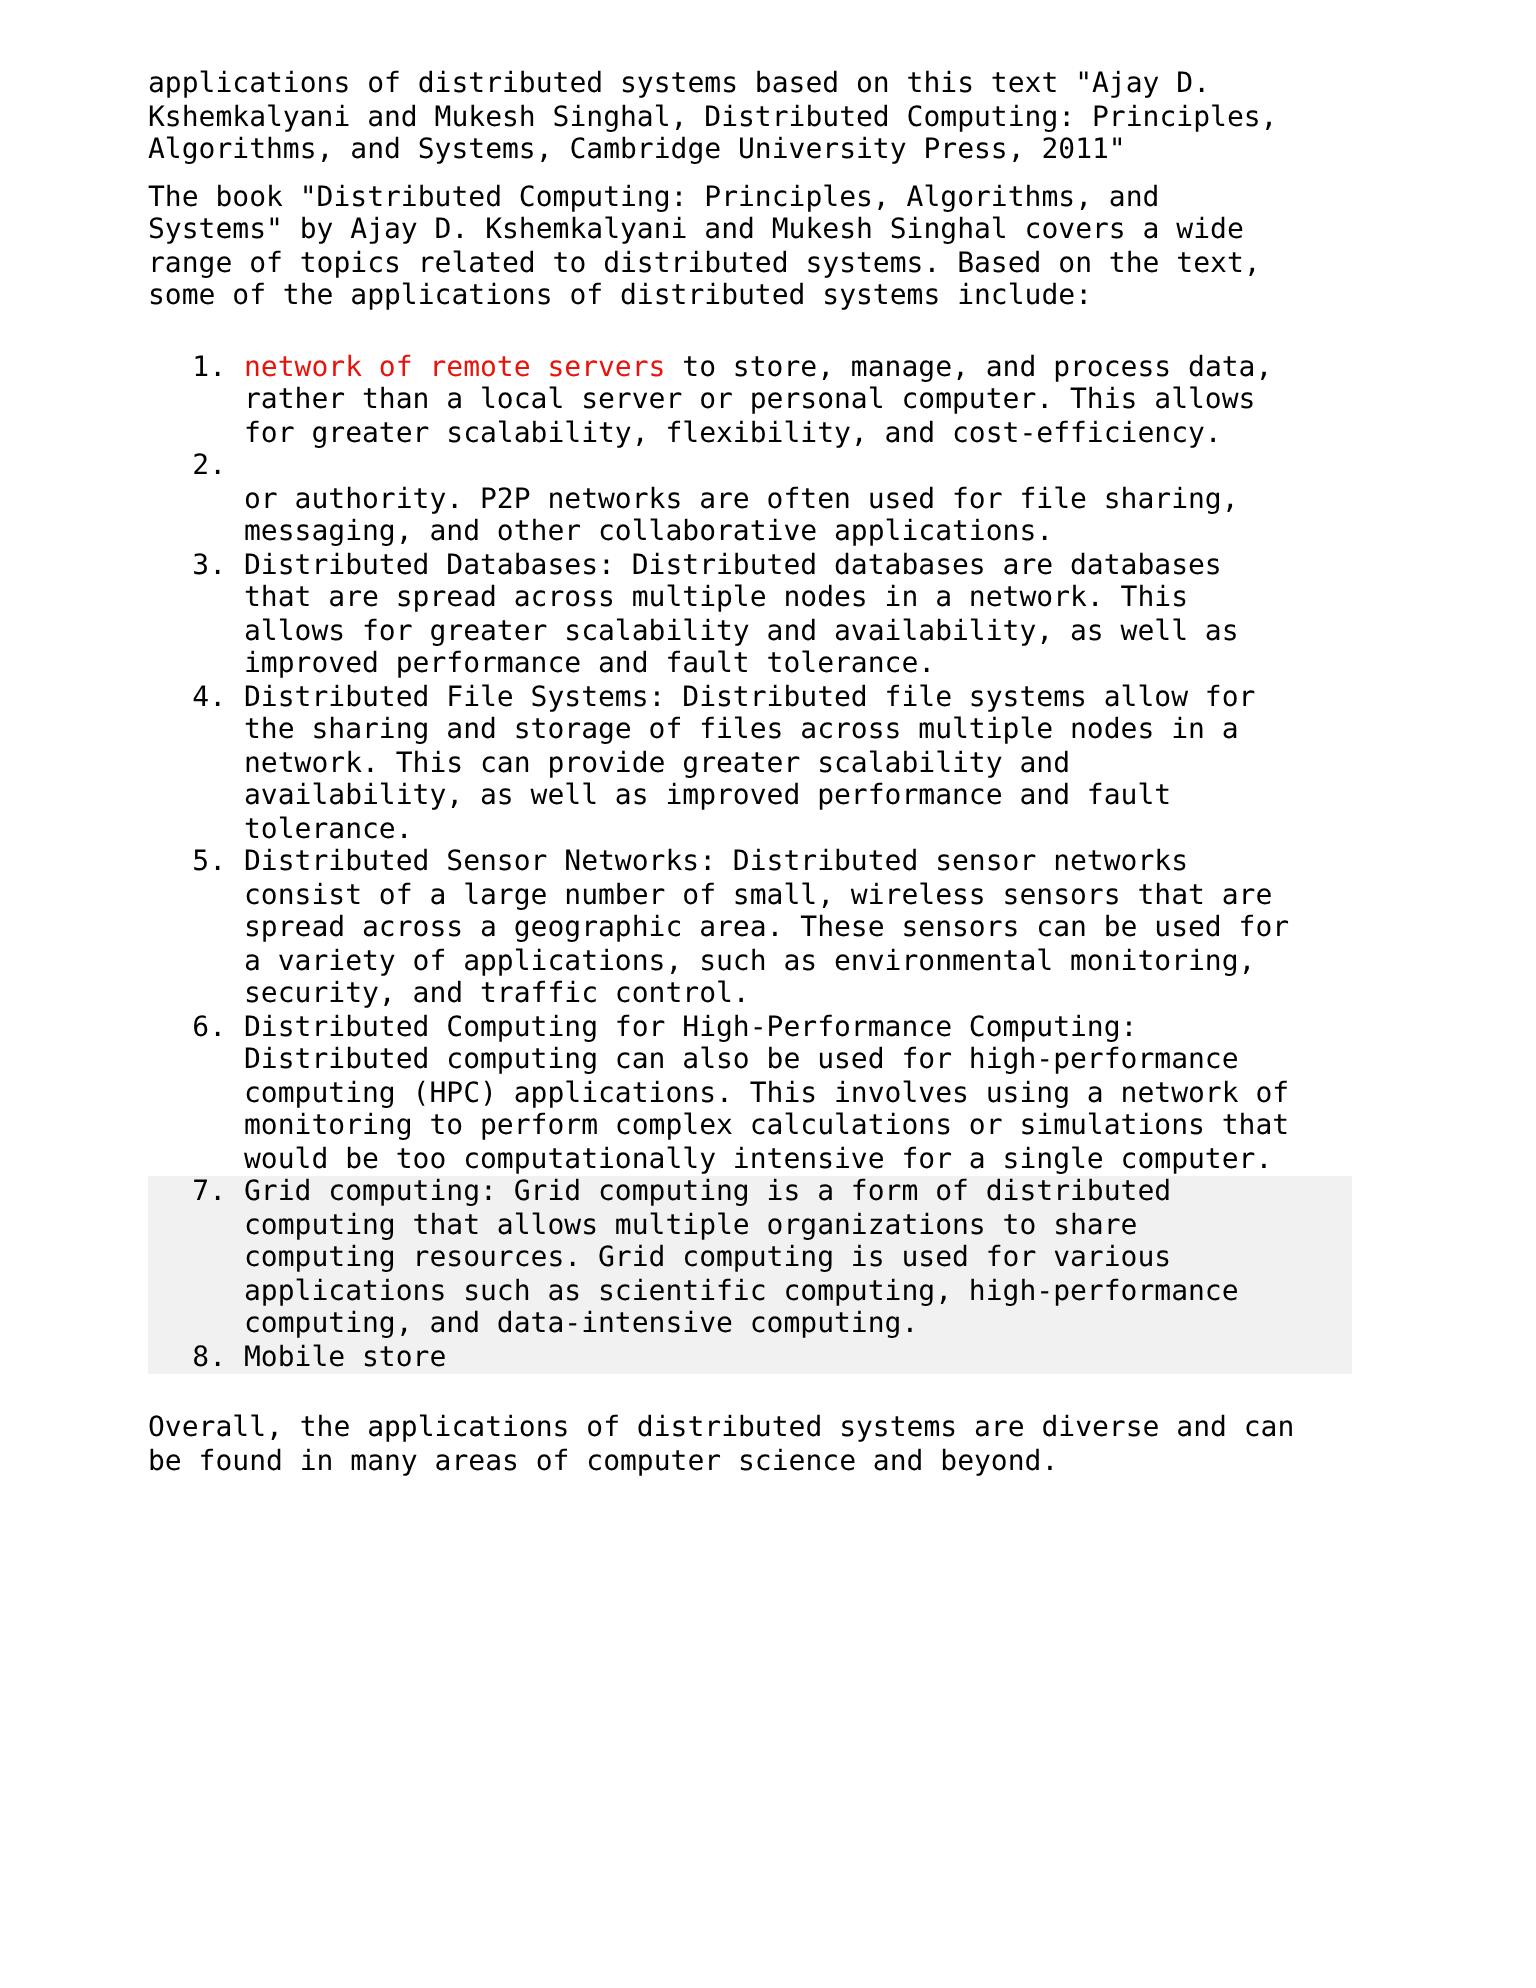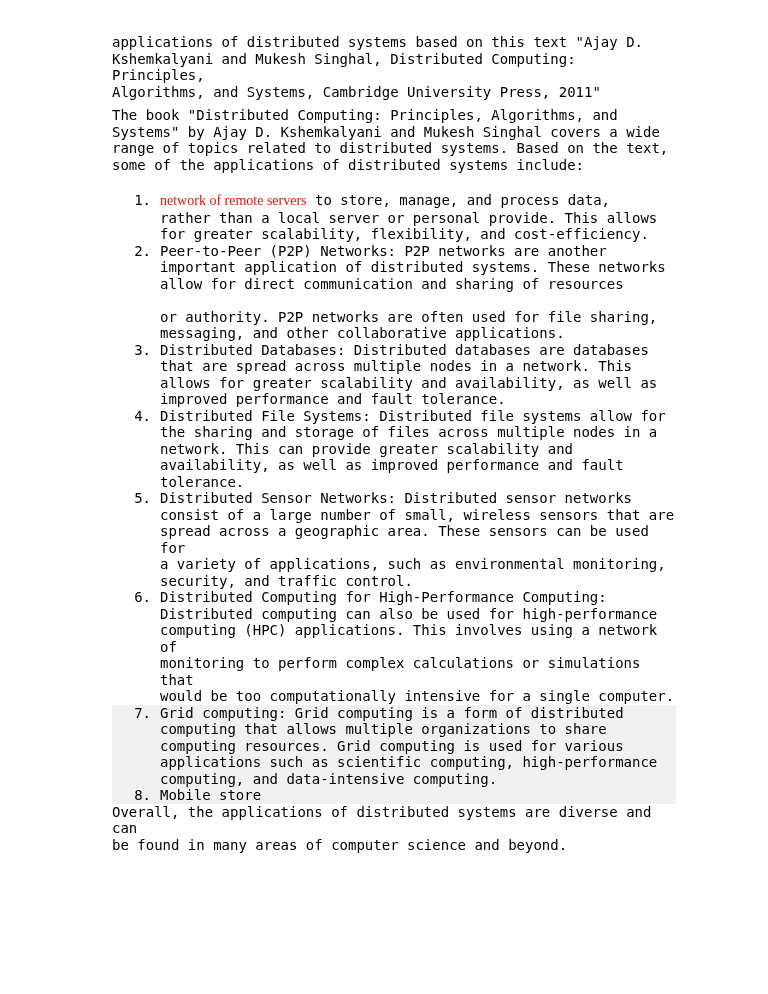--- a/index.html
+++ b/index.html
@@ -14,69 +14,66 @@
       width: 768px;
       min-height: 994px;
       background: var(--bg);
       color: var(--text);
       font-family: "DejaVu Sans Mono", "Liberation Mono", monospace;
       font-size: 14px;
       line-height: 16.5px;
     }
     .content {
       width: 768px;
-      padding: 34px 92px 40px 112px;
+      padding: 34px 92px 40px 74px;
     }
     .para {
       margin: 0 0 7px 0;
       white-space: pre-wrap;
     }
     .list { margin: 19px 0 0 0; }
-    .closing { }
+    .closing { margin-top: 19px; }
     .list-item { display: flex; }
     .num {
       flex: 0 0 48px;
       text-align: right;
       padding-right: 9px;
       white-space: pre;
     }
     .item-text {
       flex: 1 1 auto;
       white-space: pre-wrap;
     }
     .highlighted { background: var(--highlight); }
-    .seg-red { color: var(--red); font-family: Liberation Serif, serif; }
+    .seg-red { color: var(--red); }
   </style>
 </head>
 <body>
 
 <div class="content">
   <p class="para">applications of distributed systems based on this text "Ajay D.
 Kshemkalyani and Mukesh Singhal, Distributed Computing: Principles,
 Algorithms, and Systems, Cambridge University Press, 2011"</p>
 
   <p class="para">The book "Distributed Computing: Principles, Algorithms, and
 Systems" by Ajay D. Kshemkalyani and Mukesh Singhal covers a wide
 range of topics related to distributed systems. Based on the text,
 some of the applications of distributed systems include:</p>
 
   <div class="list">
   <div class="list-item">
     <span class="num">1.</span>
     <span class="item-text"><span class="seg-red">network of remote servers</span><span> to store, manage, and process data,
-rather than a local server or personal provide. This allows
+rather than a local server or personal computer. This allows
 for greater scalability, flexibility, and cost-efficiency.</span></span>
   </div>
 
   <div class="list-item">
     <span class="num">2.</span>
-    <span class="item-text"><span>Peer-to-Peer (P2P) Networks: P2P networks are another
-important application of distributed systems. These networks
-allow for direct communication and sharing of resources
-</span><span>
+    <span class="item-text"><span>
 or authority. P2P networks are often used for file sharing,
 messaging, and other collaborative applications.</span></span>
   </div>
 
   <div class="list-item">
     <span class="num">3.</span>
     <span class="item-text"><span>Distributed Databases: Distributed databases are databases
 that are spread across multiple nodes in a network. This
 allows for greater scalability and availability, as well as
 improved performance and fault tolerance.</span></span>

